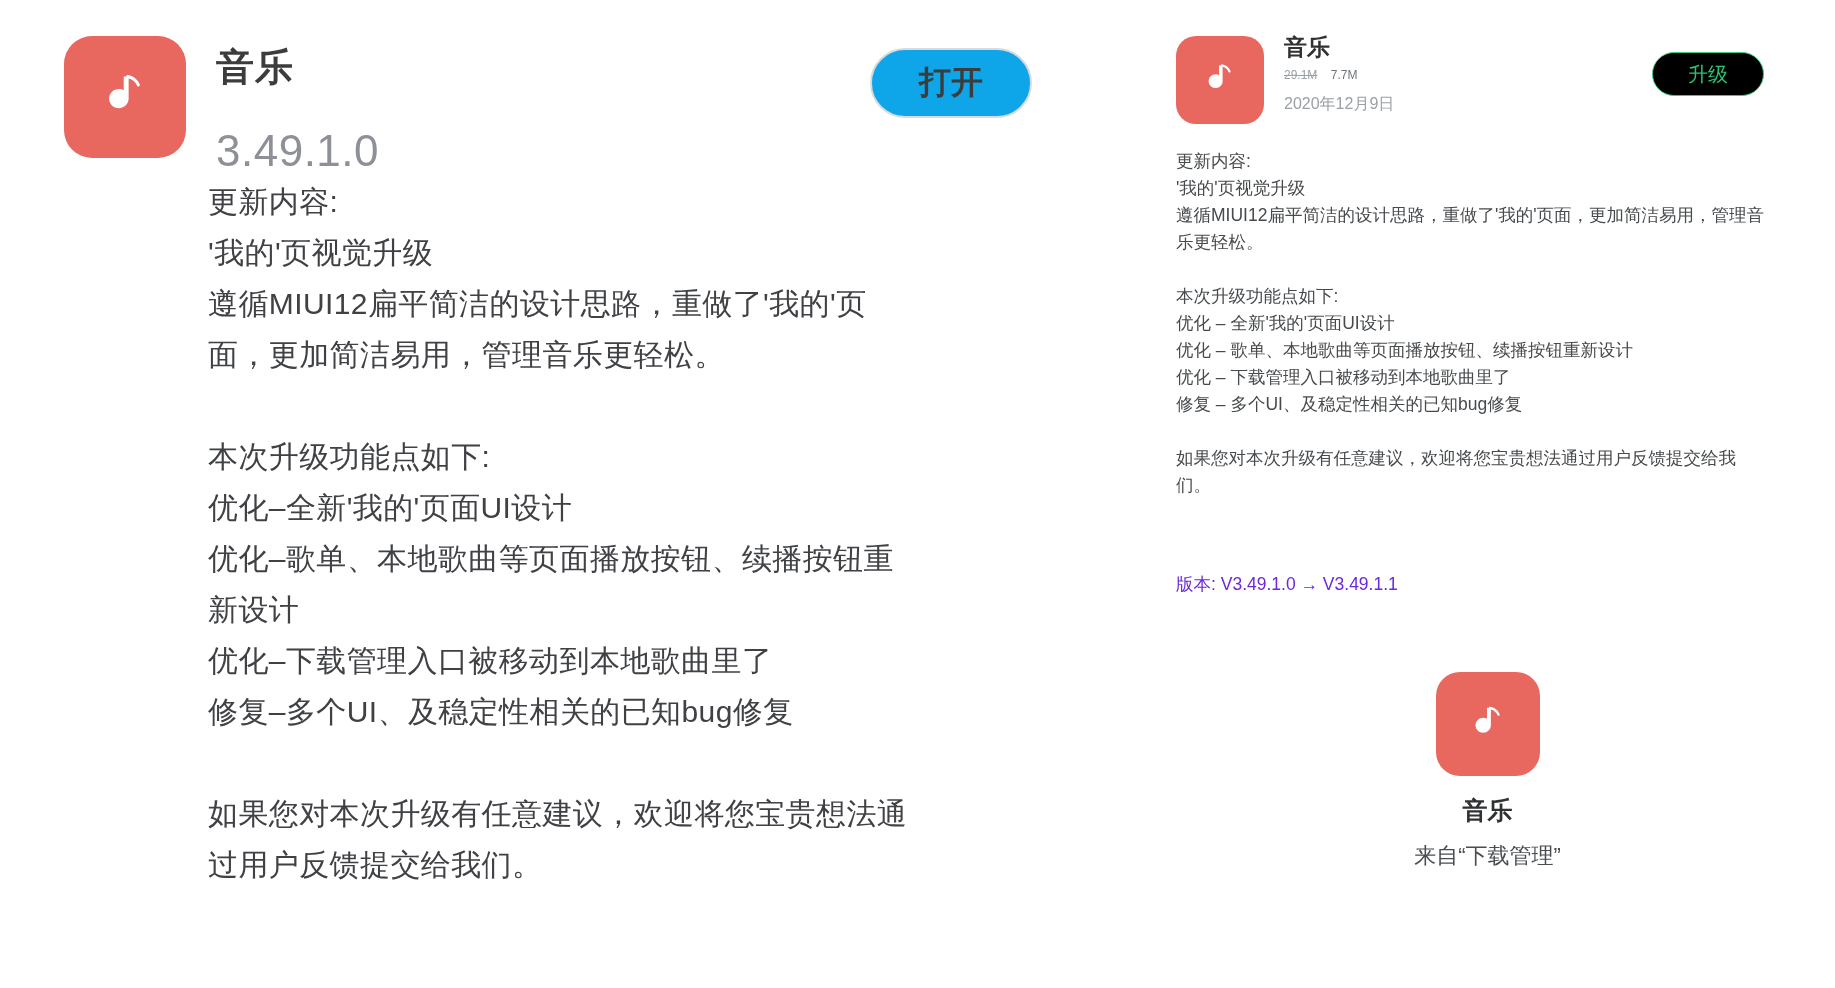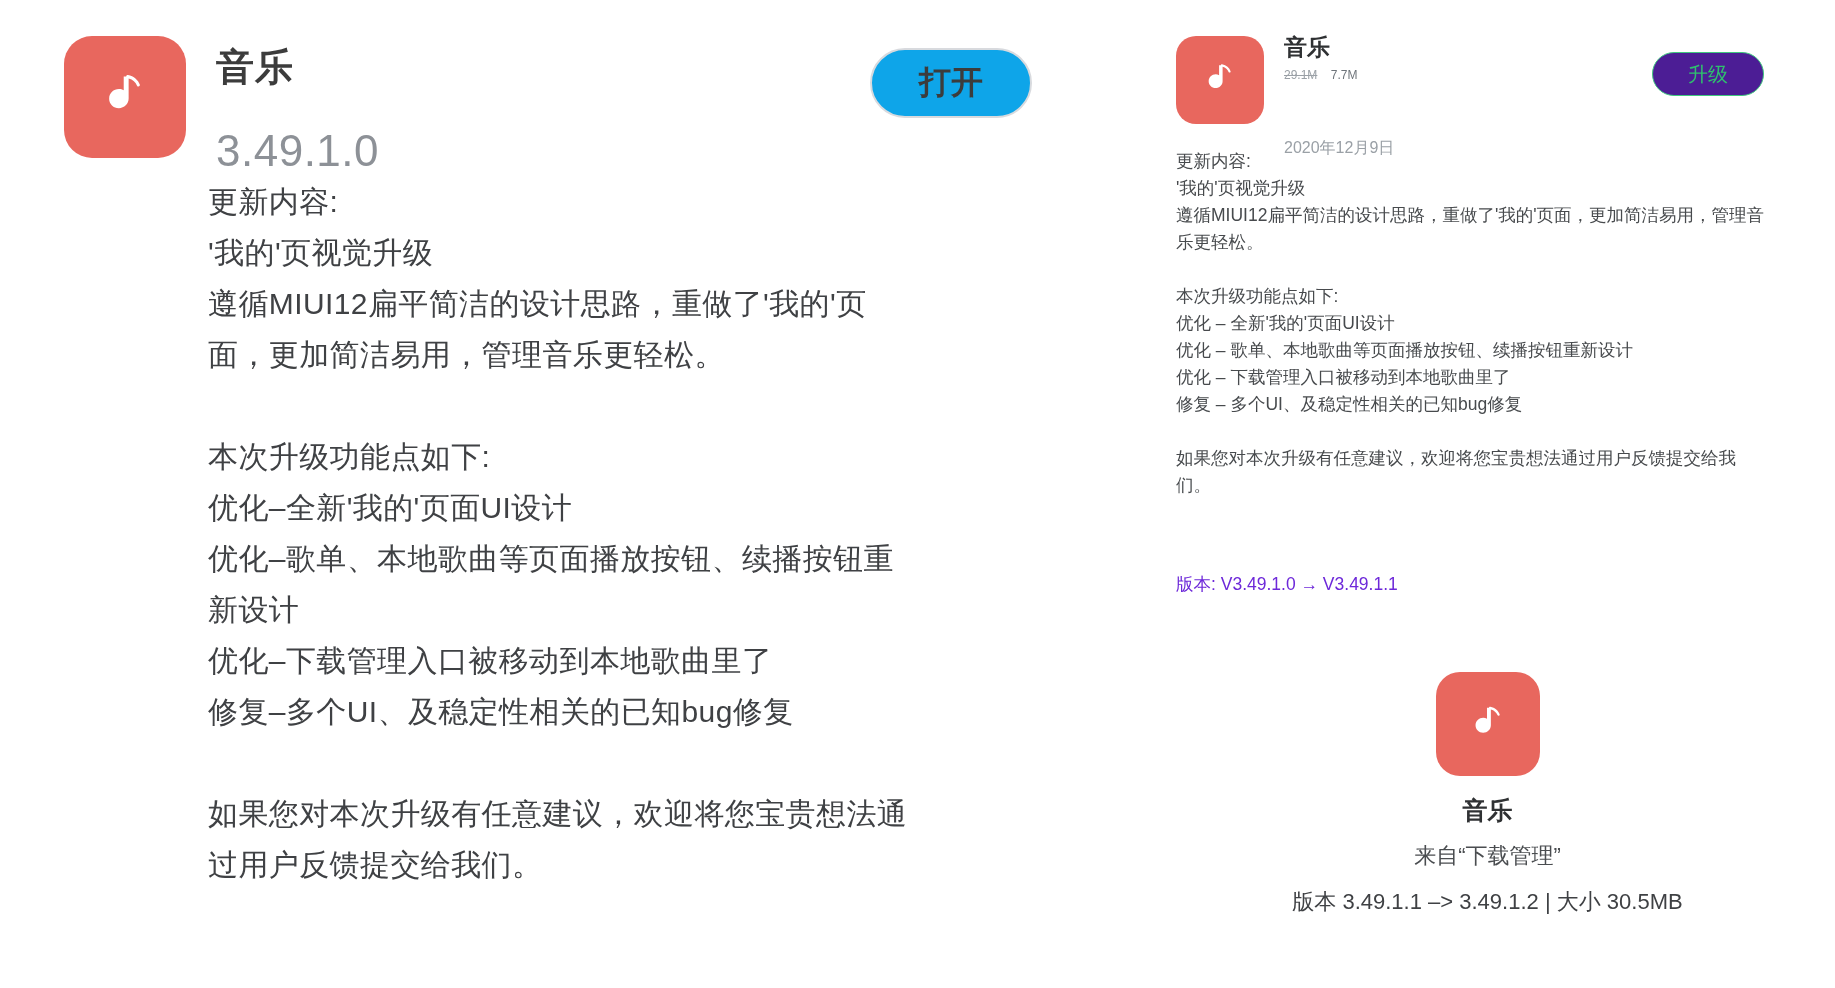--- a/index.html
+++ b/index.html
@@ -149,37 +149,36 @@
     text-decoration: line-through;
     margin-right: 10px;
   }
   .size-new { color: #6f757b; }
   .right-date {
     position: absolute;
     left: 108px;
     top: 62px;
     font-size: 16px;
     color: #9aa0a6;
-    margin-top: 44px;
   }
   .upgrade-button {
     position: absolute;
     left: 476px;
     top: 20px;
     width: 112px;
     height: 44px;
     border-radius: 22px;
     border: 1.5px solid #3fc77f;
     color: #2fc06e;
     font-size: 20px;
     display: flex;
     align-items: center;
     justify-content: center;
     box-sizing: border-box;
-    background: #4c1d95;
+    background: #000000;
     cursor: pointer;
   }
   .right-body {
     position: absolute;
     left: 36px;
     top: 148px;
     width: 594px;
     font-size: 17.5px;
     line-height: 27px;
     color: #474a4d;
@@ -327,17 +326,16 @@
     <div class="download-card">
       <div class="app-icon-md">
         <span class="note">
           <svg viewBox="0 0 24 24" fill="currentColor" aria-hidden="true">
             <path d="M12.5 3.2c0-.4.35-.7.74-.62 2.6.5 4.4 2.2 5.1 4.1.15.4-.15.85-.58.85-.26 0-.5-.16-.6-.4-.55-1.4-1.8-2.6-3.6-3.05v8.6c0 2.3-1.9 4.1-4.2 4.1S5.2 15 5.2 12.7s1.9-4.1 4.2-4.1c.75 0 1.45.2 2.05.54V3.2z"></path>
           </svg>
         </span>
       </div>
       <div class="dl-title">音乐</div>
       <div class="dl-source">来自“下载管理”</div>
-      <div class="dl-meta">版本 3.49.1.1 –&gt; 3.49.1.2 | 大小 30.5MB</div>
     </div>
 
   </div>
 </div>
 
 </body></html>

